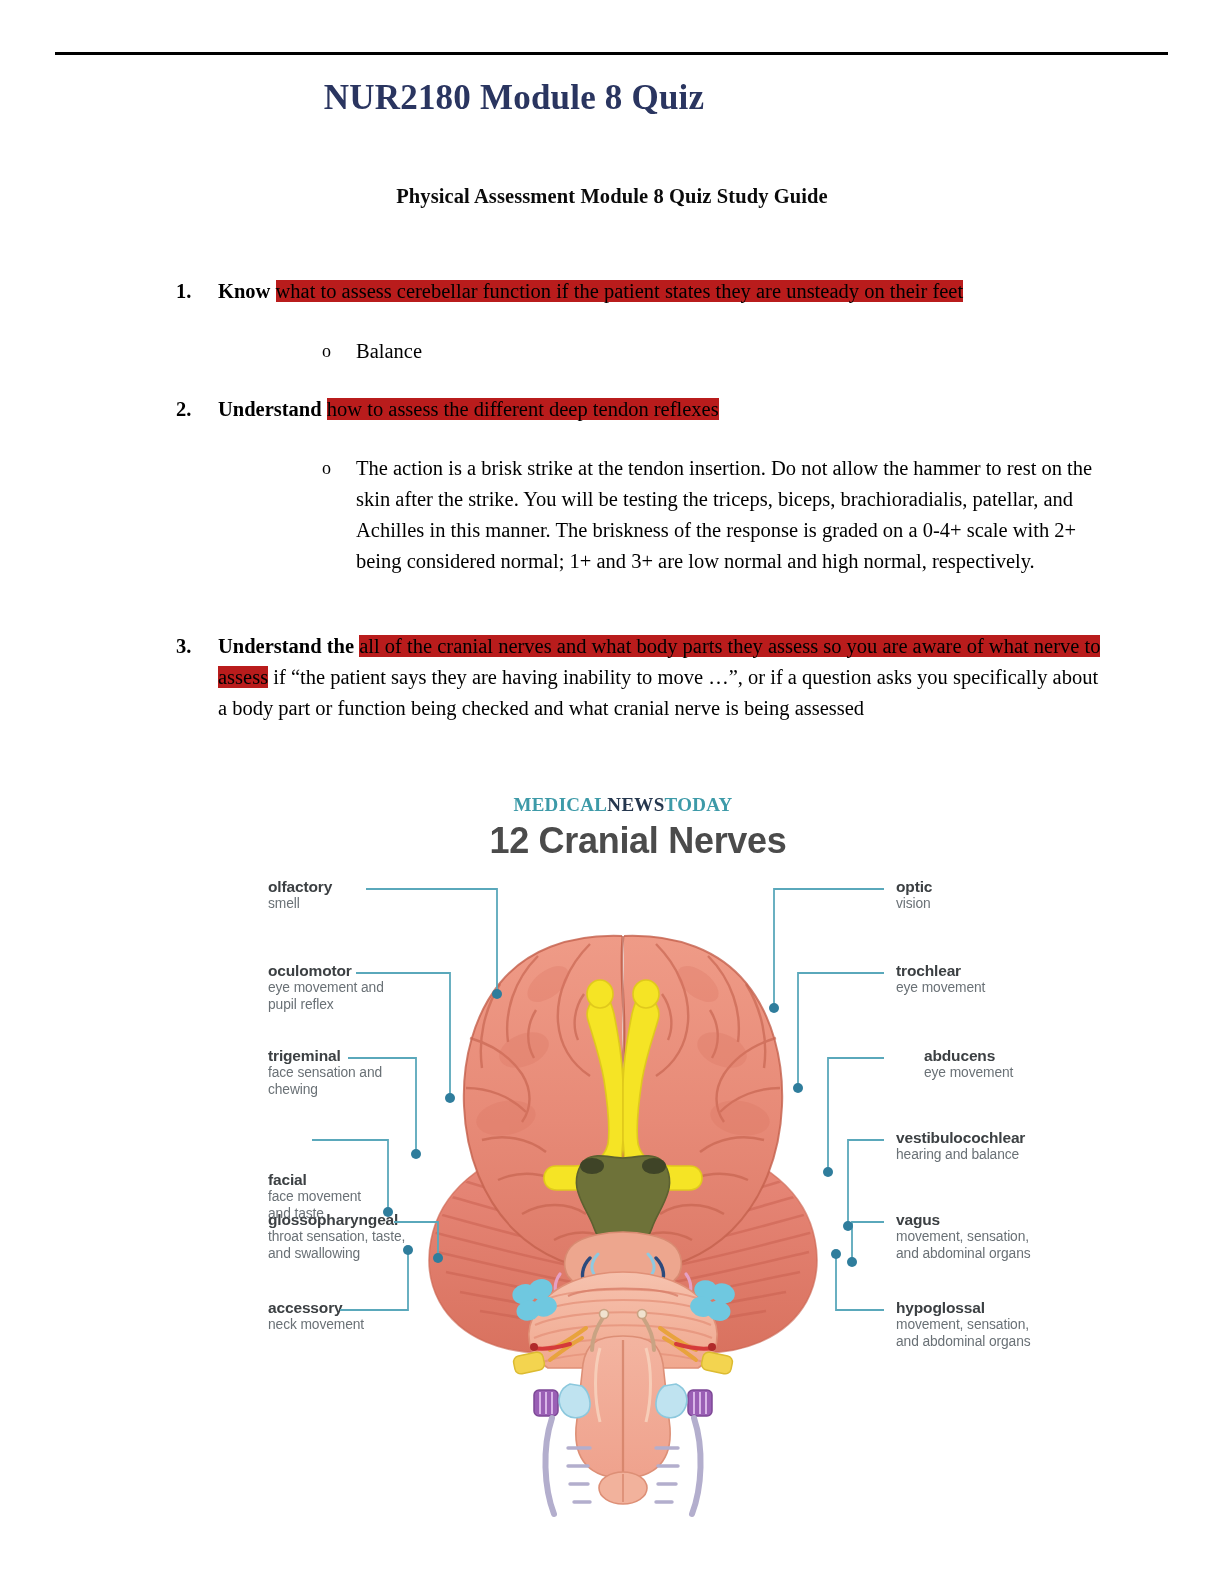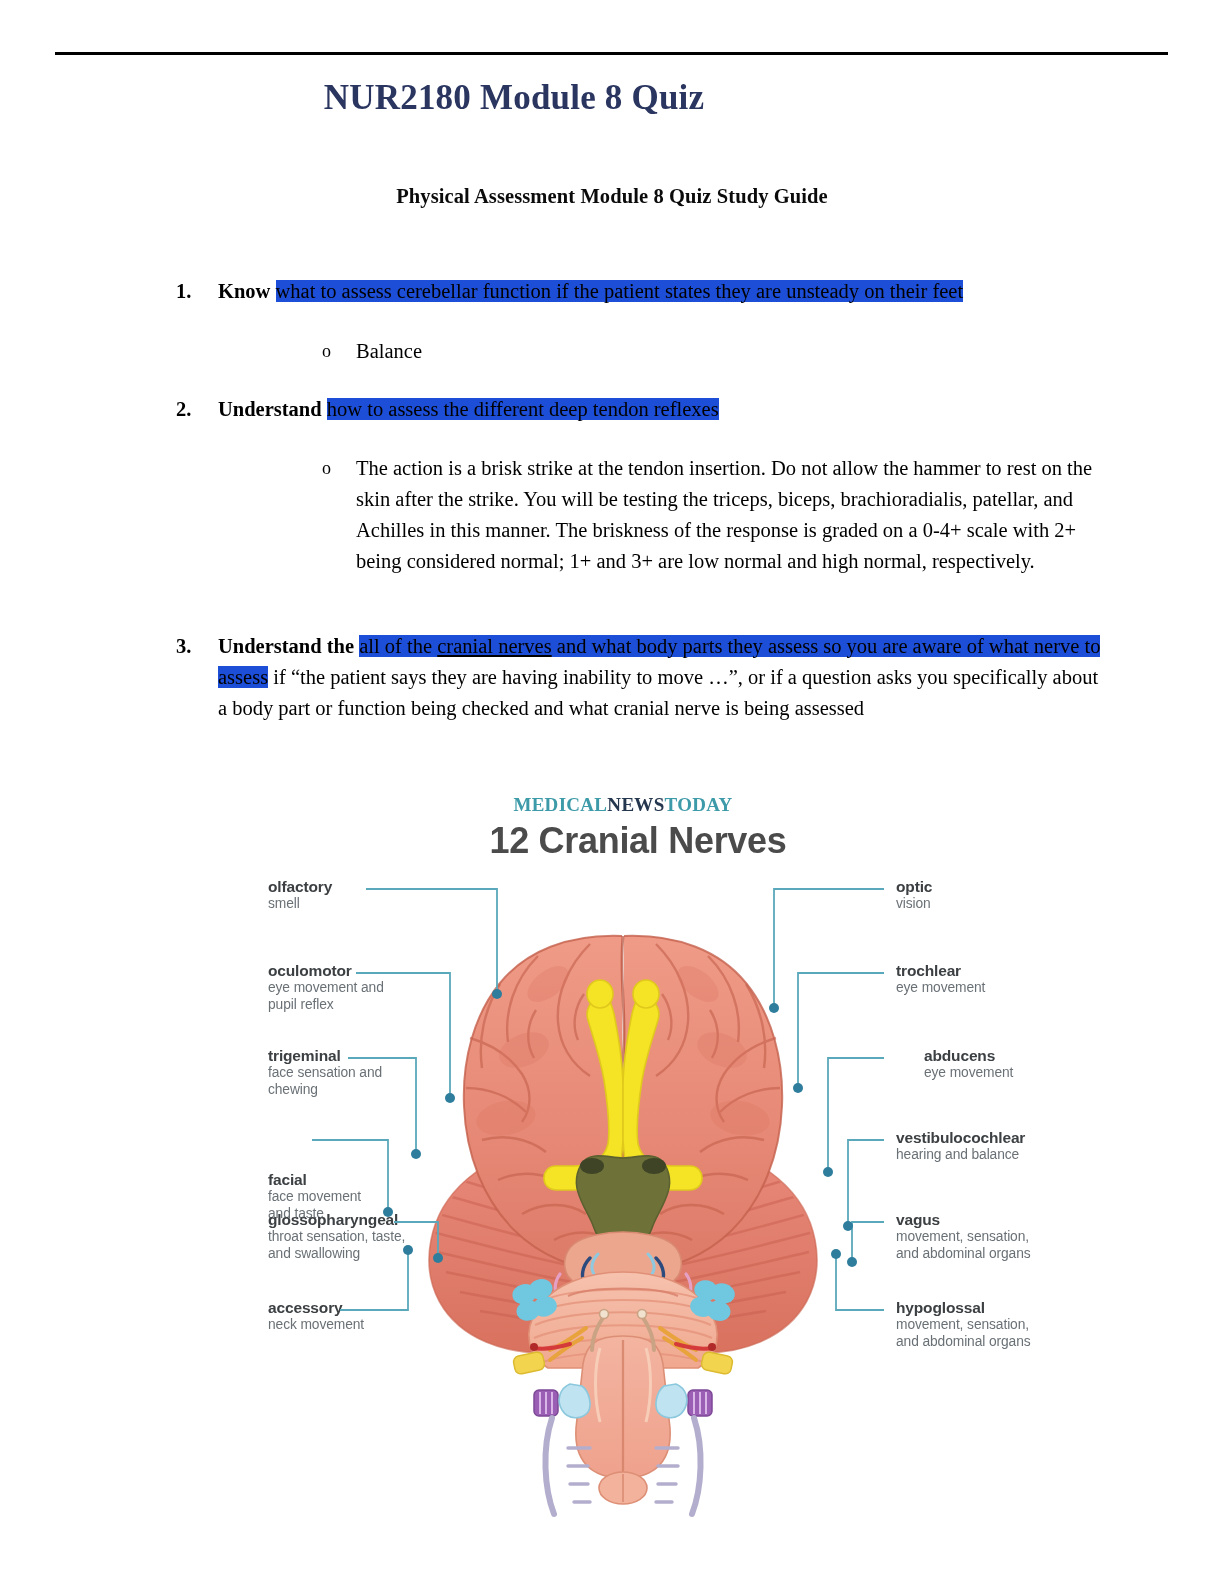--- a/index.html
+++ b/index.html
@@ -67,22 +67,22 @@
     position: absolute;
     left: 0;
     top: 0;
     width: 30px;
     text-align: left;
     font-weight: bold;
     font-size: 20.5px;
   }
   .li .body { display: block; }
   b.lead { font-weight: bold; }
-  .hl { background: #1d4ed8; }
-  .ul { text-decoration: underline; }
+  .hl { background: #b91c1c; }
+  .ul { }
 
   .sub {
     position: relative;
     margin-left: 142px;
     padding-left: 38px;
     font-size: 20.5px;
     line-height: 31px;
   }
   .sub .obull {
     position: absolute;

